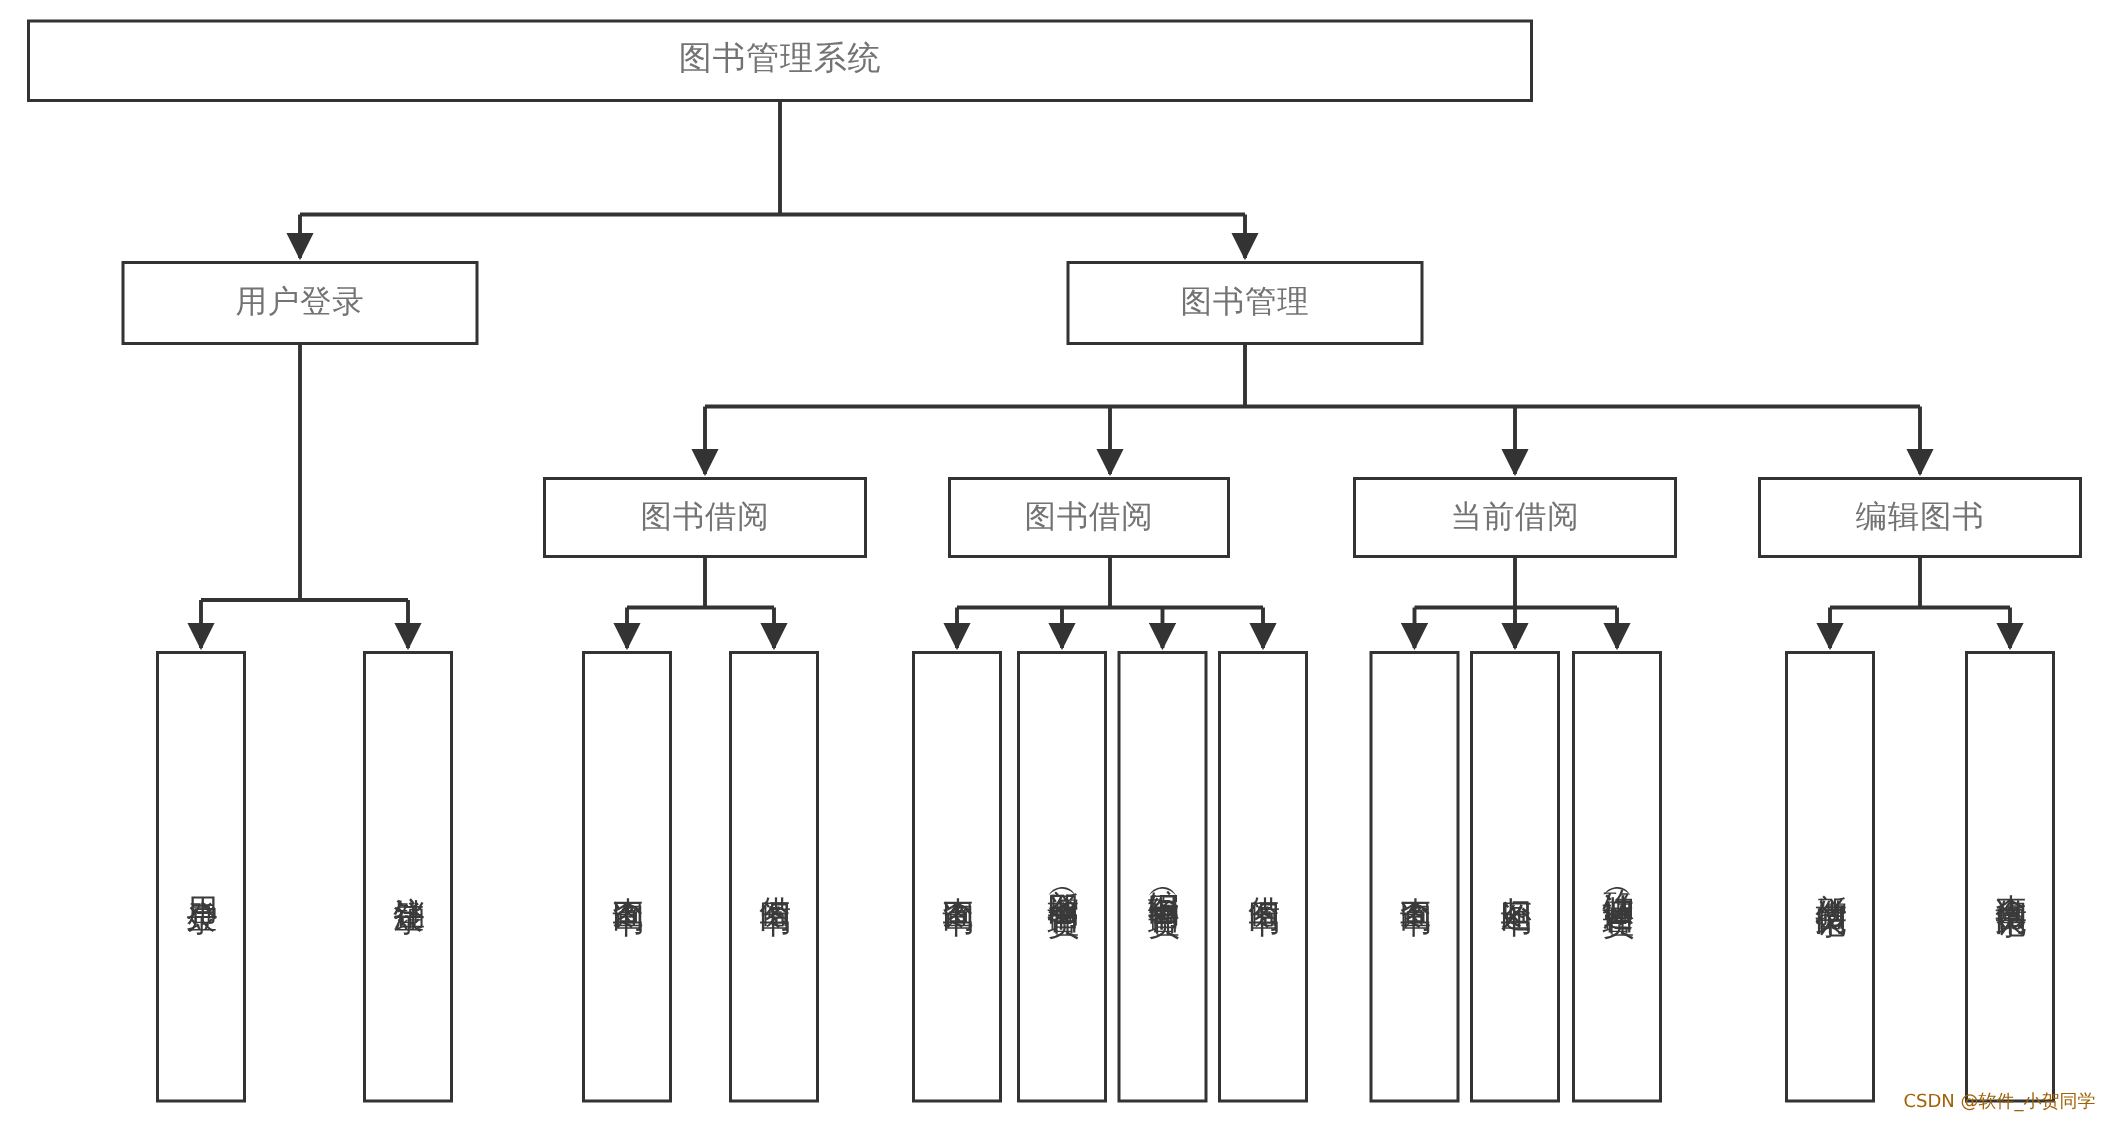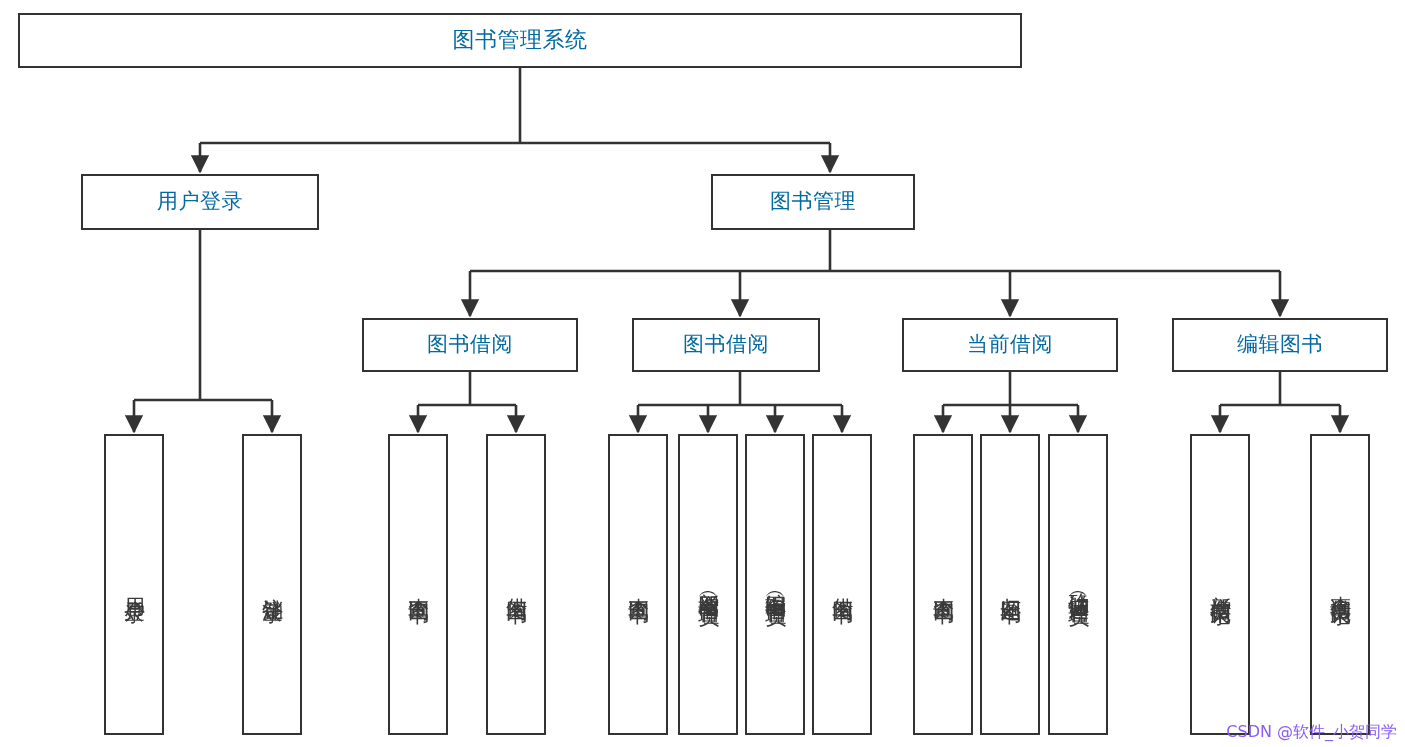--- a/index.html
+++ b/index.html
@@ -28,21 +28,21 @@
     border:2.5px solid #333333;
     background:#ffffff;
     display:flex;
     align-items:center;
     justify-content:center;
     z-index:2;
   }
   .node .lbl{
     font-size:21px;
     line-height:1.1;
-    color:#0369a1;
+    color:#737373;
     letter-spacing:0.5px;
     white-space:nowrap;
   }
   .node.vert{
     align-items:center;
     justify-content:center;
   }
   .node.vert .lbl{
     writing-mode:vertical-rl;
     text-orientation:upright;
@@ -50,22 +50,22 @@
     line-height:1.32;
     letter-spacing:2px;
     white-space:nowrap;
     color:#3a3a3a;
   }
   .node.root .lbl{font-size:22px;}
   .watermark{
     position:absolute;
     right:8px;
     bottom:4px;
-    font-size:16px;
-    color:#8b5cf6;
+    font-size:12px;
+    color:#a16207;
     z-index:5;
     white-space:nowrap;
     font-family:"DejaVu Sans","Liberation Sans",sans-serif;
   }
 </style>
 </head>
 <body>
 
 <div id="canvas">
 
@@ -119,21 +119,21 @@
     </g>
   </svg>
 
   <div class="node root" style="left: 18px; top: 13px; width: 1004px; height: 55px;">
     <span class="lbl">图书管理系统</span>
   </div>
 
   <div class="node" style="left: 81px; top: 174px; width: 238px; height: 56px;">
     <span class="lbl">用户登录</span>
   </div>
-  <div class="node" style="left: 711px; top: 174px; width: 204px; height: 56px; text-align: center;">
+  <div class="node" style="left: 711px; top: 174px; width: 238px; height: 56px; text-align: center;">
     <span class="lbl">图书管理</span>
   </div>
 
   <div class="node" style="left: 362px; top: 318px; width: 216px; height: 54px;">
     <span class="lbl">图书借阅</span>
   </div>
   <div class="node" style="left: 632px; top: 318px; width: 188px; height: 54px;">
     <span class="lbl">图书借阅</span>
   </div>
   <div class="node" style="left: 902px; top: 318px; width: 216px; height: 54px; justify-content: center;">

